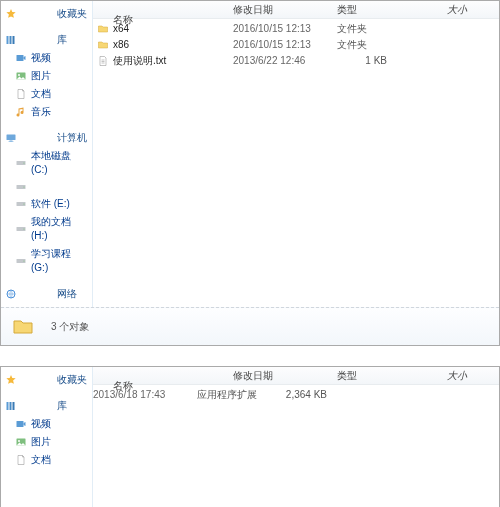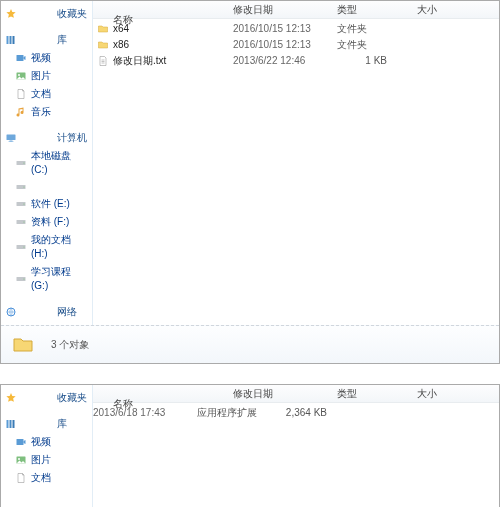--- a/index.html
+++ b/index.html
@@ -55,21 +55,21 @@
     display: flex;
     border-bottom: 1px solid #e8ecef;
     background: linear-gradient(#fdfdfe,#f3f6f9);
     height: 18px;
     align-items: center;
     color: #444;
   }
   .col-name { width: 140px; padding-left: 20px; margin-top: 20px; }
   .col-date { width: 104px; }
   .col-type { width: 80px; }
-  .col-size { width: 60px; padding-right: 10px; }
+  .col-size { width: 60px; text-align: right; padding-right: 10px; font-style: italic; }
   .filelist { flex: 1; padding-top: 2px; }
   .filerow {
     display: flex;
     align-items: flex-start;
     height: 16px;
     line-height: 16px;
     cursor: pointer;
   }
   .filerow .fname {
     width: 140px; padding-left: 4px;
@@ -186,29 +186,20 @@
           </span>
       </div>
       <div class="tree-item indent1">
         <span class="ico">
             <svg viewBox="0 0 24 24">
               <rect x="3" y="8" width="18" height="8" rx="1" fill="#c4c8cc"></rect>
               <circle cx="18" cy="12" r="1" fill="#6fbf6f"></circle>
             </svg>
           </span>
         <span>软件 (E:)</span>
-      </div>
-      <div class="tree-item indent1">
-        <span class="ico">
-            <svg viewBox="0 0 24 24">
-              <rect x="3" y="8" width="18" height="8" rx="1" fill="#c4c8cc"></rect>
-              <circle cx="18" cy="12" r="1" fill="#6fbf6f"></circle>
-            </svg>
-          </span>
-        <span>资料 (F:)</span>
       </div>
       <div class="tree-item indent1">
         <span class="ico">
             <svg viewBox="0 0 24 24">
               <rect x="3" y="8" width="18" height="8" rx="1" fill="#c4c8cc"></rect>
               <circle cx="18" cy="12" r="1" fill="#6fbf6f"></circle>
             </svg>
           </span>
         <span>我的文档 (H:)</span>
       </div>
@@ -269,21 +260,21 @@
           <div class="fsize"></div>
         </div>
         <div class="filerow">
           <div class="fname">
             <span class="ico">
                 <svg viewBox="0 0 24 24">
                   <path d="M6 3h9l3 3v15H6z" fill="#fff" stroke="#888"></path>
                   <path d="M9 10h6M9 13h6M9 16h6" stroke="#888"></path>
                 </svg>
               </span>
-            <span>修改日期.txt</span>
+            <span>使用说明.txt</span>
           </div>
           <div class="fdate">2013/6/22 12:46</div>
           <div class="fsize">1 KB</div>
         </div>
       </div>
     </div>
   </div>
   <div class="statusbar">
     <span class="bigfolder">
       <svg viewBox="0 0 24 24" width="24" height="24">

